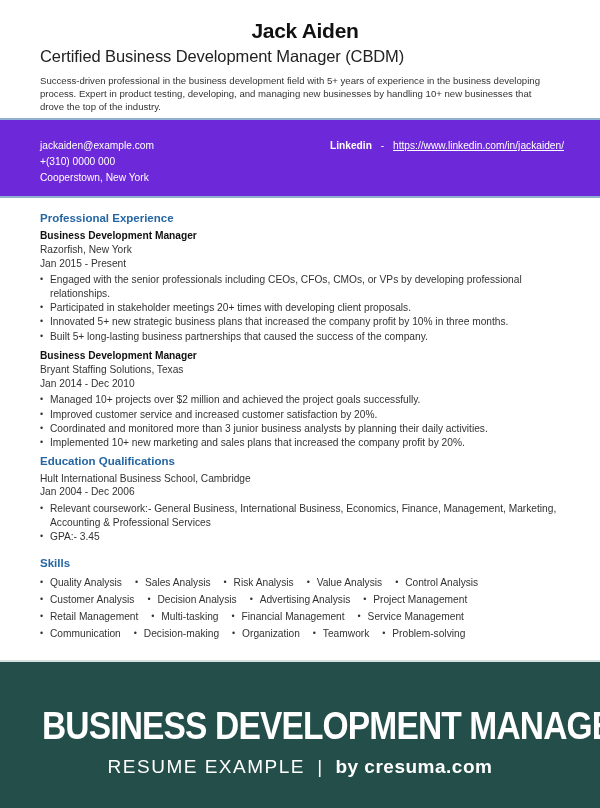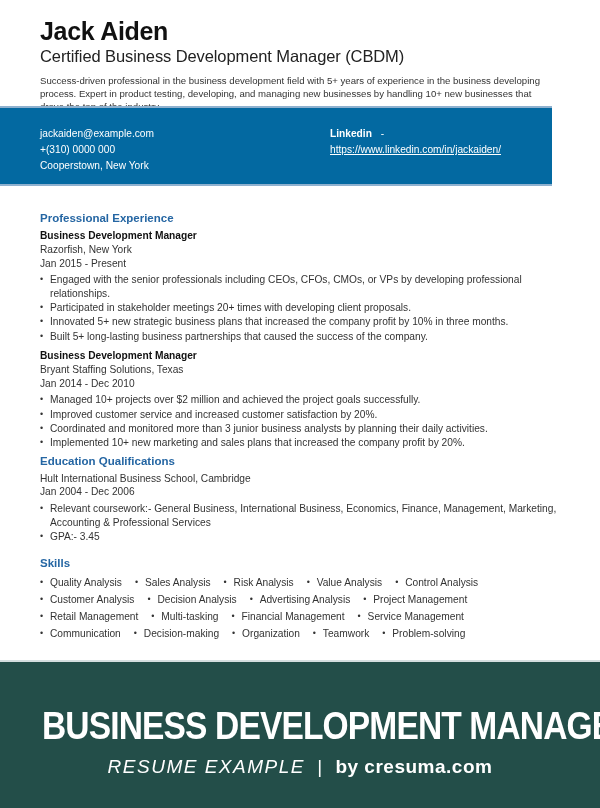--- a/index.html
+++ b/index.html
@@ -1,26 +1,26 @@
 <!DOCTYPE html>
 <html><head>
 <meta charset="utf-8">
 <style>
   * { box-sizing: border-box; margin: 0; padding: 0; }
   html, body { width: 600px; height: 808px; background: #ffffff; overflow: hidden; }
   body { font-family: "Liberation Sans", "DejaVu Sans", sans-serif; color: #222; position: relative; }
 
   .header { position: absolute; left: 40px; top: 18px; width: 530px; }
-  .name { font-size: 25px; font-weight: bold; color: #111; letter-spacing: -0.3px; line-height: 26px; }
+  .name { font-size: 21px; font-weight: bold; color: #111; letter-spacing: -0.3px; line-height: 26px; text-align: center; }
   .title { font-size: 16.5px; color: #222; line-height: 22px; margin-top: 1px; letter-spacing: -0.1px; }
   .summary { font-size: 9.6px; line-height: 13px; color: #333; margin-top: 7px; width: 500px; }
 
   .contact-band {
-    position: absolute; left: 0; top: 106px; width: 552px; height: 80px;
-    background: #0369a1;
+    position: absolute; left: 0; top: 118px; width: 600px; height: 80px;
+    background: #6d28d9;
     border-top: 2px solid #8fb1cf;
     border-bottom: 2px solid #8fb1cf;
   }
   .contact-left { position: absolute; left: 40px; top: 18px; color: #fff; font-size: 10.2px; line-height: 16px; }
   .contact-right { position: absolute; left: 330px; top: 18px; color: #fff; font-size: 10.2px; line-height: 16px; }
   .li-label { font-weight: bold; }
   .li-sep { margin: 0 6px; }
   .li-link { color: #fff; text-decoration: underline; }
 
   .main { position: absolute; left: 40px; top: 211px; width: 530px; }
@@ -45,21 +45,21 @@
     border-top: 2px solid #d4dedf;
   }
   .footer-title {
     font-family: "Liberation Sans", "DejaVu Sans", sans-serif;
     font-weight: bold; font-size: 39px; letter-spacing: -1px;
     margin-top: 42px; line-height: 44px;
     transform: scaleX(0.86); transform-origin: center;
     white-space: nowrap;
   }
   .footer-sub { font-size: 19px; margin-top: 7px; line-height: 24px; letter-spacing: 1px; }
-  .footer-sub .sub-left { font-weight: normal; letter-spacing: 1.5px; font-style: italic; }
+  .footer-sub .sub-left { font-weight: normal; letter-spacing: 1.5px; }
   .footer-sub .sub-pipe { margin: 0 6px; font-weight: normal; }
   .footer-sub .sub-right { font-weight: bold; letter-spacing: 0.5px; }
 </style>
 </head>
 <body>
 
 <div class="header">
   <div class="name">Jack Aiden</div>
   <div class="title">Certified Business Development Manager (CBDM)</div>
   <div class="summary">Success-driven professional in the business development field with 5+ years of experience in the business developing process. Expert in product testing, developing, and managing new businesses by handling 10+ new businesses that drove the top of the industry.</div>

